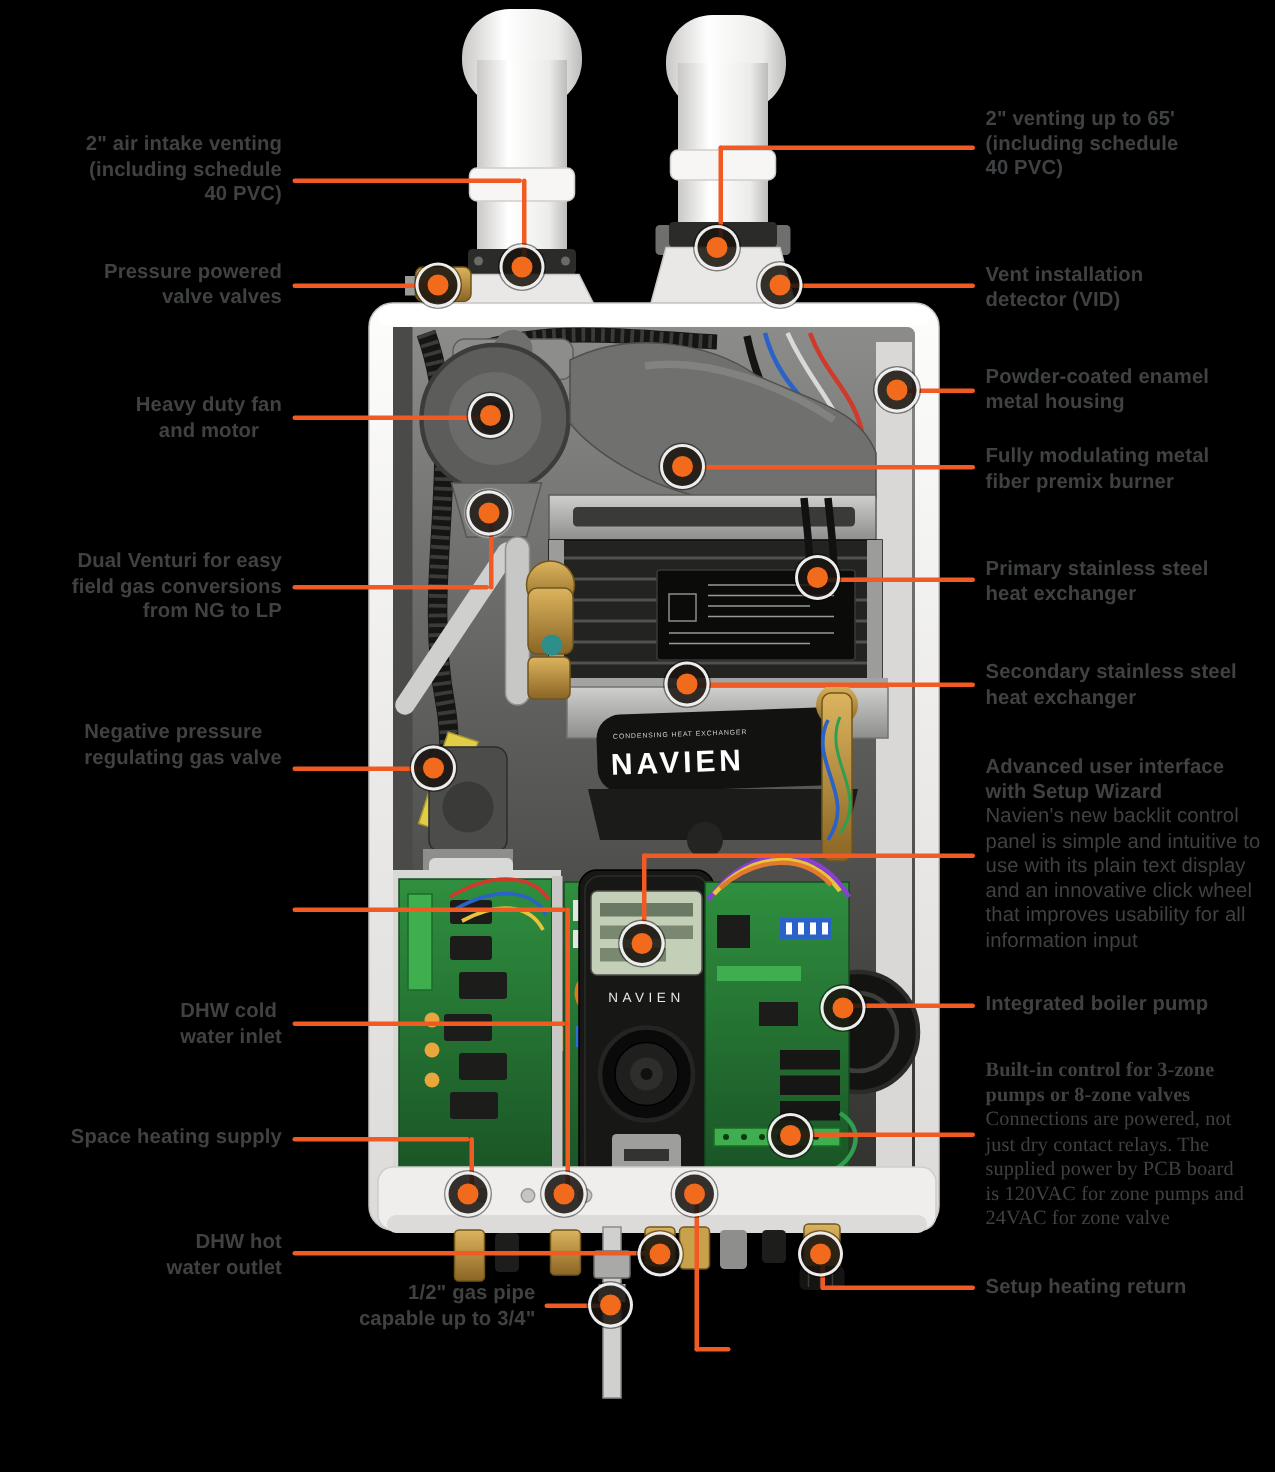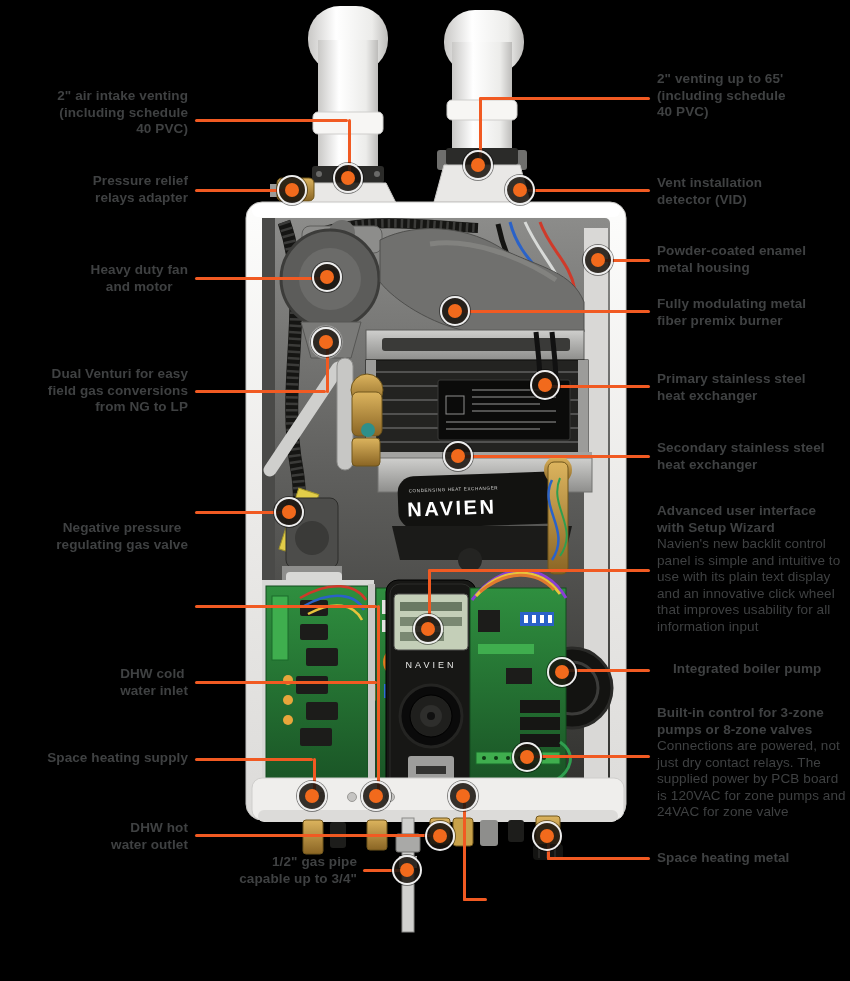--- a/index.html
+++ b/index.html
@@ -294,22 +294,22 @@
         <div>2" air intake venting</div>
         <div>(including schedule</div>
         <div>40 PVC)</div>
       </div>
       <div class="leader" style="background: rgb(241, 90, 34); left: 195px; top: 118.5px; width: 153px; height: 3px;"></div>
       <div class="leader" style="background: rgb(241, 90, 34); left: 348px; top: 118.5px; width: 3px; height: 61px;"></div>
       <div class="dot" style="left: 333px; top: 163px;">
         <div class="dot-core" style="background: rgb(242, 106, 28);"></div>
       </div>
       <div class="callout-label" style="top: 173px; right: 662px; text-align: right;">
-        <div>Pressure relief</div>
-        <div>relays adapter</div>
+        <div>Pressure powered</div>
+        <div>valve valves</div>
       </div>
       <div class="leader" style="background: rgb(241, 90, 34); left: 195px; top: 188.5px; width: 97px; height: 3px;"></div>
       <div class="dot" style="left: 277px; top: 175px;">
         <div class="dot-core" style="background: rgb(242, 106, 28);"></div>
       </div>
       <div class="callout-label" style="top: 262px; right: 662px; text-align: center;">
         <div>Heavy duty fan</div>
         <div>and motor</div>
       </div>
       <div class="leader" style="background: rgb(241, 90, 34); left: 195px; top: 276.5px; width: 132px; height: 3px;"></div>
@@ -319,21 +319,21 @@
       <div class="callout-label" style="top: 366px; right: 662px; text-align: right;">
         <div>Dual Venturi for easy</div>
         <div>field gas conversions</div>
         <div>from NG to LP</div>
       </div>
       <div class="leader" style="background: rgb(241, 90, 34); left: 195px; top: 389.5px; width: 131px; height: 3px;"></div>
       <div class="leader" style="background: rgb(241, 90, 34); left: 326px; top: 340.5px; width: 3px; height: 52px;"></div>
       <div class="dot" style="left: 311px; top: 327px;">
         <div class="dot-core" style="background: rgb(242, 106, 28);"></div>
       </div>
-      <div class="callout-label" style="top: 520px; right: 662px; text-align: center;">
+      <div class="callout-label" style="top: 480px; right: 662px; text-align: left;">
         <div>Negative pressure</div>
         <div>regulating gas valve</div>
       </div>
       <div class="leader" style="background: rgb(241, 90, 34); left: 195px; top: 510.5px; width: 94px; height: 3px;"></div>
       <div class="dot" style="left: 274px; top: 497px;">
         <div class="dot-core" style="background: rgb(242, 106, 28);"></div>
       </div>
       <div class="leader" style="background: rgb(241, 90, 34); left: 195px; top: 604.5px; width: 182px; height: 3px;"></div>
       <div class="callout-label" style="top: 666px; right: 662px; text-align: left;">
         <div>DHW cold</div>
@@ -431,42 +431,42 @@
         <div class="body">use with its plain text display</div>
         <div class="body">and an innovative click wheel</div>
         <div class="body">that improves usability for all</div>
         <div class="body">information input</div>
       </div>
       <div class="leader" style="background: rgb(241, 90, 34); left: 428px; top: 568.5px; width: 222px; height: 3px;"></div>
       <div class="leader" style="background: rgb(241, 90, 34); left: 428px; top: 568.5px; width: 3px; height: 62px;"></div>
       <div class="dot" style="left: 413px; top: 614px;">
         <div class="dot-core" style="background: rgb(242, 106, 28);"></div>
       </div>
-      <div class="callout-label" style="top: 661px; left: 657px; margin-left: 16px;">
+      <div class="callout-label" style="top: 661px; left: 657px;">
         <div>Integrated boiler pump</div>
       </div>
       <div class="leader" style="background: rgb(241, 90, 34); left: 562px; top: 668.5px; width: 88px; height: 3px;"></div>
       <div class="dot" style="left: 547px; top: 657px;">
         <div class="dot-core" style="background: rgb(242, 106, 28);"></div>
       </div>
-      <div class="callout-label" style="top: 705px; left: 657px;">
+      <div class="callout-label" style="top: 705px; left: 657px; font-family: Liberation Serif, serif;">
         <div>Built-in control for 3-zone</div>
         <div>pumps or 8-zone valves</div>
         <div class="body">Connections are powered, not</div>
         <div class="body">just dry contact relays. The</div>
         <div class="body">supplied power by PCB board</div>
         <div class="body">is 120VAC for zone pumps and</div>
         <div class="body">24VAC for zone valve</div>
       </div>
       <div class="leader" style="background: rgb(241, 90, 34); left: 527px; top: 754.5px; width: 123px; height: 3px;"></div>
       <div class="dot" style="left: 512px; top: 742px;">
         <div class="dot-core" style="background: rgb(242, 106, 28);"></div>
       </div>
       <div class="callout-label" style="top: 850px; left: 657px;">
-        <div>Space heating metal</div>
+        <div>Setup heating return</div>
       </div>
       <div class="leader" style="background: rgb(241, 90, 34); left: 547px; top: 834.5px; width: 3px; height: 25px;"></div>
       <div class="leader" style="background: rgb(241, 90, 34); left: 547px; top: 856.5px; width: 103px; height: 3px;"></div>
       <div class="dot" style="left: 532px; top: 821px;">
         <div class="dot-core" style="background: rgb(242, 106, 28);"></div>
       </div>
     </div>
 </div>
 
 </body></html>

